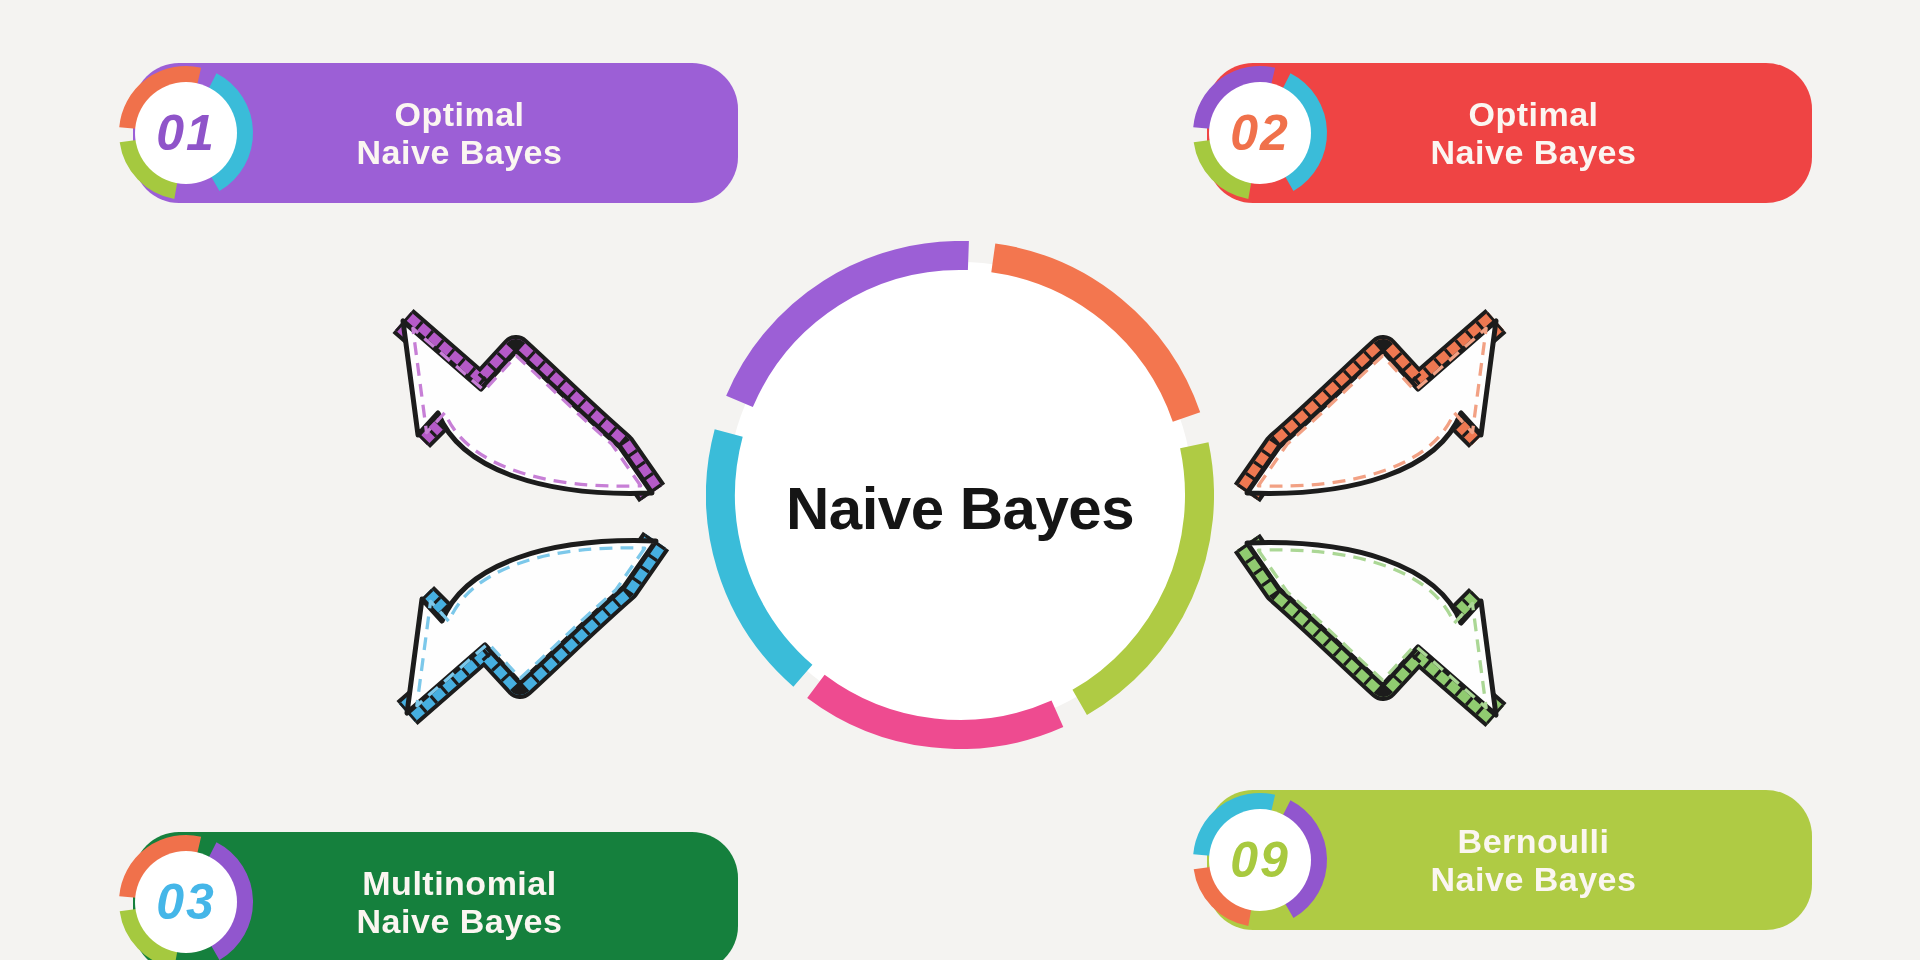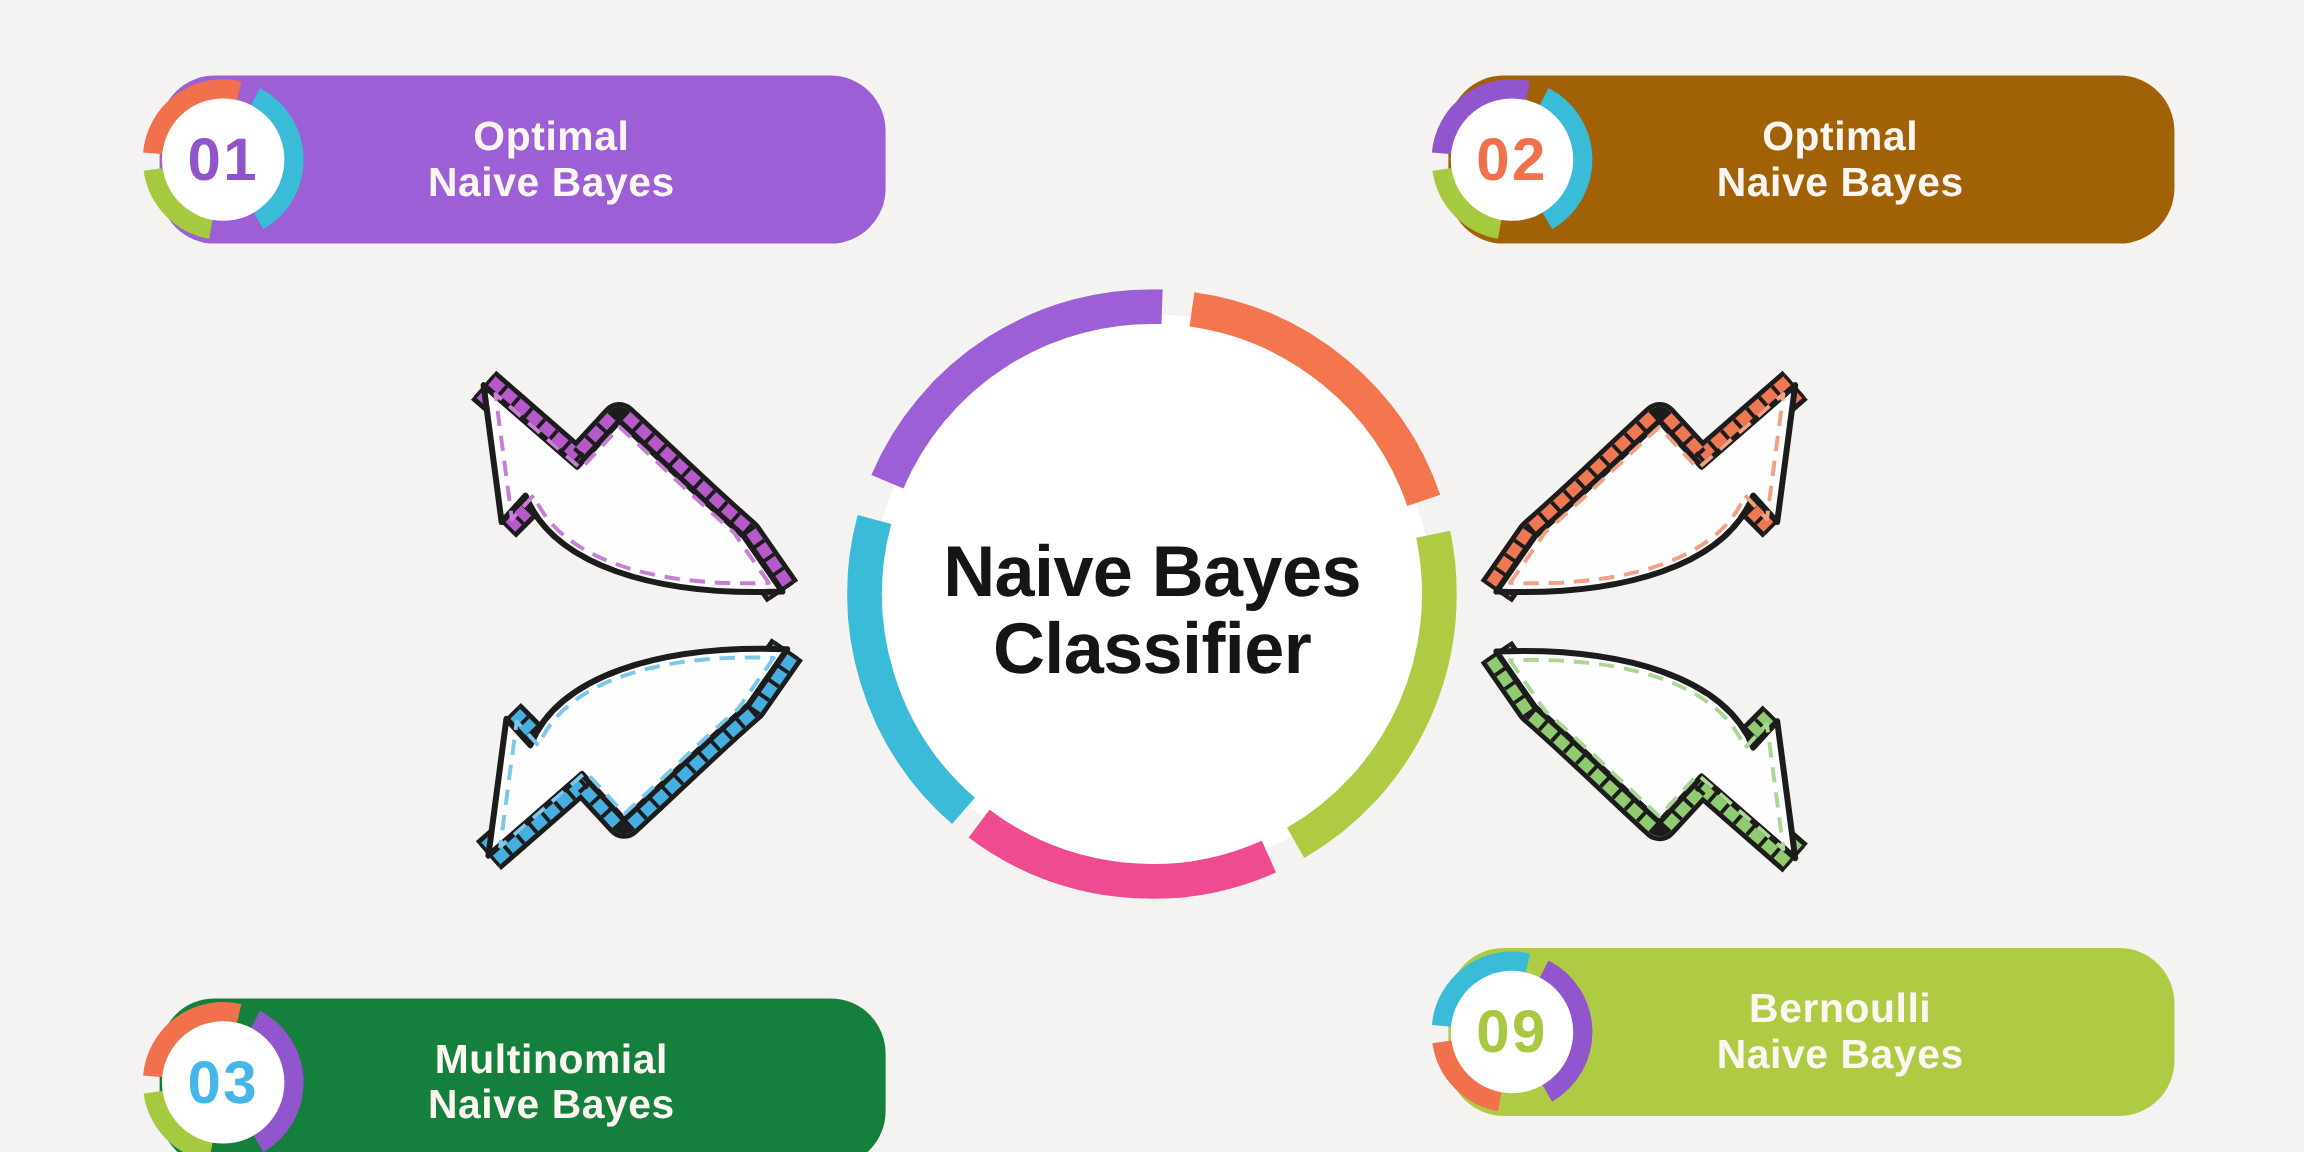--- a/index.html
+++ b/index.html
@@ -20,21 +20,21 @@
     padding-left:110px; padding-right:62px; box-sizing:border-box;
     color:#FBF6F1; font-weight:bold; font-size:34px; line-height:38px;
     letter-spacing:.5px;
   }
   .badge{ position:absolute; left:-14px; top:50%; transform:translateY(-50%);
           width:134px; height:134px; }
   .badge svg{ position:absolute; inset:0; overflow:visible; }
   .badge-circle{
     position:absolute; left:16px; top:16px; width:102px; height:102px;
     background:#ffffff; border-radius:50%;
-    display:flex; align-items:center; justify-content:center;
+    display:flex; align-items:center; justify-content:center;font-style:italic;
   }
   .badge-num{ font-size:50px; font-weight:bold; letter-spacing:2px; }
 
   
   .center-ring{ position:absolute; left:706px; top:241px; width:508px; height:508px; }
   .center-title{
     position:absolute; left:706px; top:241px; width:508px; height:508px;
     display:flex; flex-direction:column; justify-content:center; align-items:center;
     text-align:center; transform:translateY(14px);
     font-weight:bold; font-size:60px; line-height:64px; letter-spacing:-.5px;
@@ -77,21 +77,20 @@
     <g>
         <path d="M33.5 160.4 A239.5 239.5 0 0 1 262.4 14.6" fill="none" stroke="#9C5FD6" stroke-width="29"></path>
         <path d="M287.3 16.8 A239.5 239.5 0 0 1 480.5 176.0" fill="none" stroke="#F3764F" stroke-width="29"></path>
         <path d="M488.3 204.2 A239.5 239.5 0 0 1 373.7 461.4" fill="none" stroke="#AFCB44" stroke-width="29"></path>
         <path d="M351.4 472.8 A239.5 239.5 0 0 1 109.9 445.3" fill="none" stroke="#EE4B90" stroke-width="29"></path>
         <path d="M96.9 434.8 A239.5 239.5 0 0 1 22.7 192.0" fill="none" stroke="#3ABCD9" stroke-width="29"></path>
       </g>
   </svg>
   <div class="center-title" style="color: rgb(21, 21, 21);">
     <div>Naive Bayes</div>
-    <div>Classifier</div>
   </div>
 
   <svg class="arrow arrow-up-left" viewBox="0 0 278 192" style="--ac: #B55AC8; --dash: #C77FD6;">
       <use href="#arrowShape"></use>
     </svg>
   <svg class="arrow arrow-up-right" viewBox="0 0 278 192" style="--ac: #EE7851; --dash: #F2A184;">
       <use href="#arrowShape"></use>
     </svg>
   <svg class="arrow arrow-down-left" viewBox="0 0 278 192" style="--ac: #46AFE0; --dash: #7CC8EA;">
       <use href="#arrowShape"></use>
@@ -110,21 +109,21 @@
       <div class="badge-circle">
         <span class="badge-num" style="color: rgb(143, 84, 201);">01</span>
       </div>
     </div>
     <div class="box-label">
       <div>Optimal</div>
       <div>Naive Bayes</div>
     </div>
   </div>
 
-  <div class="info-box box-top-right" style="background: #a16207;">
+  <div class="info-box box-top-right" style="background: #ef4444;">
     <div class="badge">
       <svg viewBox="0 0 134 134">
           <path d="M8.7 61.9 A58.5 58.5 0 0 1 80.2 10.0" fill="none" stroke="#9156CE" stroke-width="17"></path>
           <path d="M93.6 14.9 A58.5 58.5 0 0 1 96.2 117.7" fill="none" stroke="#3ABCD9" stroke-width="17"></path>
           <path d="M56.8 124.6 A58.5 58.5 0 0 1 9.1 75.1" fill="none" stroke="#A5C93F" stroke-width="17"></path>
         </svg>
       <div class="badge-circle">
         <span class="badge-num" style="color: rgb(240, 113, 75);">02</span>
       </div>
     </div>

